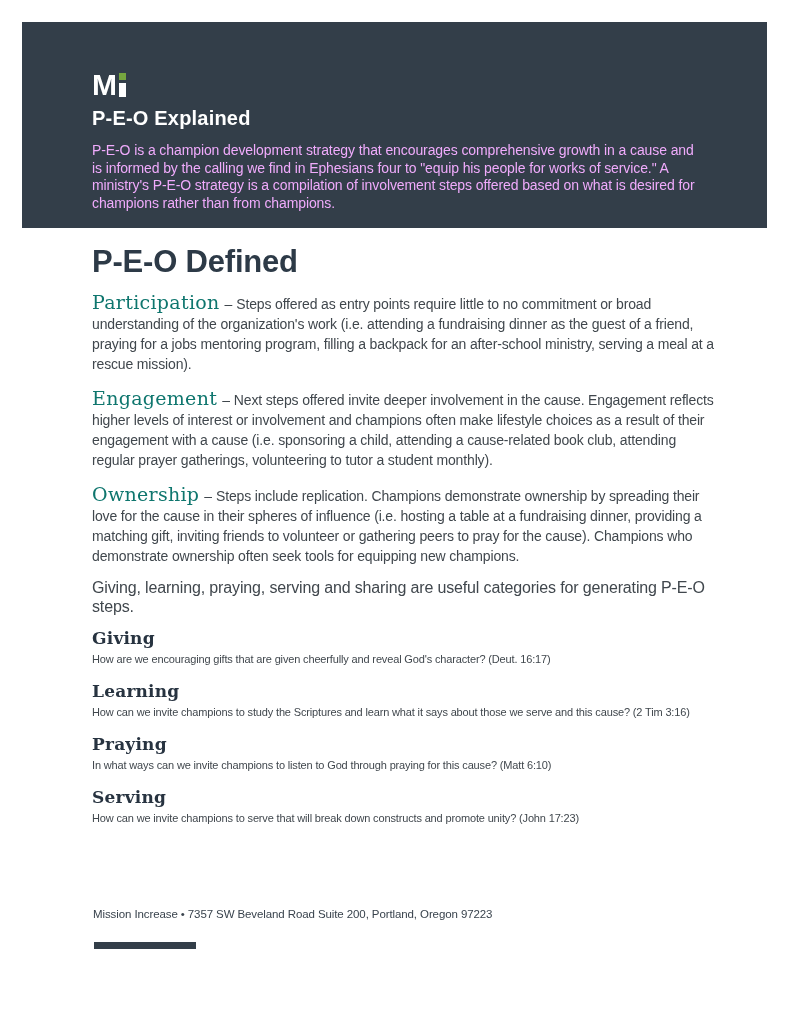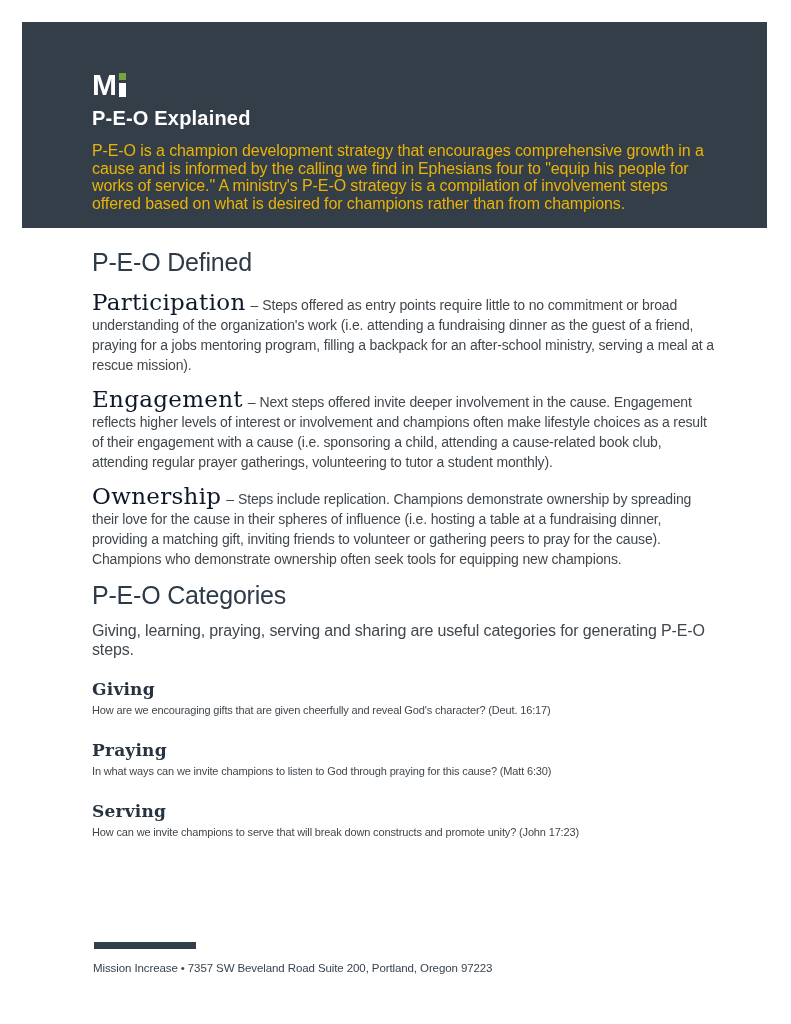--- a/index.html
+++ b/index.html
@@ -49,66 +49,66 @@
   .logo-i-stem { width: 7px; height: 14px; background: #ffffff; }
 
   .header-title {
     color: #ffffff;
     font-size: 20px;
     font-weight: bold;
     letter-spacing: 0.2px;
     margin-bottom: 12px;
   }
   .header-desc {
-    color: #eab308;
-    font-size: 16px;
+    color: #f0abfc;
+    font-size: 14px;
     line-height: 17.5px;
     letter-spacing: -0.1px;
     max-width: 640px;
   }
 
   
   .main {
     position: absolute;
     left: 92px;
     top: 248px;
     width: 622px;
     color: #40474d;
   }
   .section-heading {
     color: #2d3a47;
-    font-size: 25px;
-    font-weight: normal;
+    font-size: 31px;
+    font-weight: bold;
     line-height: 28px;
     letter-spacing: -0.2px;
   }
   .section-heading.categories { margin-top: 12px; }
 
   .def-para {
     margin-top: 14px;
     font-size: 14px;
     line-height: 20px;
     letter-spacing: -0.15px;
   }
   .def-para:first-of-type { margin-top: 16px; }
   .def-term {
     font-family: "DejaVu Serif", serif;
-    font-size: 23px;
-    color: #0f172a;
+    font-size: 19px;
+    color: #0f766e;
     letter-spacing: 0.3px;
   }
   .def-sep { margin: 0 4px 0 5px; color: #40474d; }
 
   .categories-intro {
     margin-top: 12px;
     font-size: 16px;
     line-height: 19px;
     letter-spacing: -0.15px;
   }
-  .category-block { margin-top: 20px; }
+  .category-block { margin-top: 12px; }
   .category-name {
     font-family: "DejaVu Serif", serif;
     font-size: 17px;
     font-weight: bold;
     color: #273340;
     line-height: 21px;
     letter-spacing: 0.2px;
   }
   .category-text {
     font-size: 11px;
@@ -122,21 +122,21 @@
     position: absolute;
     left: 94px;
     top: 942px;
     width: 102px;
     height: 7px;
     background: #333e49;
   }
   .footer-address {
     position: absolute;
     left: 93px;
-    top: 962px;
+    top: 908px;
     font-size: 11.5px;
     letter-spacing: -0.1px;
     color: #39434d;
   }
 </style>
 </head>
 <body>
 
 <div class="page">
 
@@ -155,33 +155,36 @@
   <main class="main">
 
     <h2 class="section-heading">P-E-O Defined</h2>
 
     <p class="def-para"><span class="def-term">Participation</span><span class="def-sep">–</span><span>Steps offered as entry points require little to no commitment or broad understanding of the organization's work (i.e. attending a fundraising dinner as the guest of a friend, praying for a jobs mentoring program, filling a backpack for an after-school ministry, serving a meal at a rescue mission).</span></p>
 
     <p class="def-para"><span class="def-term">Engagement</span><span class="def-sep">–</span><span>Next steps offered invite deeper involvement in the cause. Engagement reflects higher levels of interest or involvement and champions often make lifestyle choices as a result of their engagement with a cause (i.e. sponsoring a child, attending a cause-related book club, attending regular prayer gatherings, volunteering to tutor a student monthly).</span></p>
 
     <p class="def-para"><span class="def-term">Ownership</span><span class="def-sep">–</span><span>Steps include replication. Champions demonstrate ownership by spreading their love for the cause in their spheres of influence (i.e. hosting a table at a fundraising dinner, providing a matching gift, inviting friends to volunteer or gathering peers to pray for the cause). Champions who demonstrate ownership often seek tools for equipping new champions.</span></p>
 
-    <h2 class="section-heading categories">P-E-O Categories</h2>
 
     <p class="categories-intro">Giving, learning, praying, serving and sharing are useful categories for generating P-E-O steps.</p>
 
     <div class="category-block">
       <h3 class="category-name">Giving</h3>
       <p class="category-text">How are we encouraging gifts that are given cheerfully and reveal God's character? (Deut. 16:17)</p>
     </div>
 
+    <div class="category-block">
+      <h3 class="category-name">Learning</h3>
+      <p class="category-text">How can we invite champions to study the Scriptures and learn what it says about those we serve and this cause? (2 Tim 3:16)</p>
+    </div>
 
     <div class="category-block">
       <h3 class="category-name">Praying</h3>
-      <p class="category-text">In what ways can we invite champions to listen to God through praying for this cause? (Matt 6:30)</p>
+      <p class="category-text">In what ways can we invite champions to listen to God through praying for this cause? (Matt 6:10)</p>
     </div>
 
     <div class="category-block">
       <h3 class="category-name">Serving</h3>
       <p class="category-text">How can we invite champions to serve that will break down constructs and promote unity? (John 17:23)</p>
     </div>
 
 
   </main>
 

